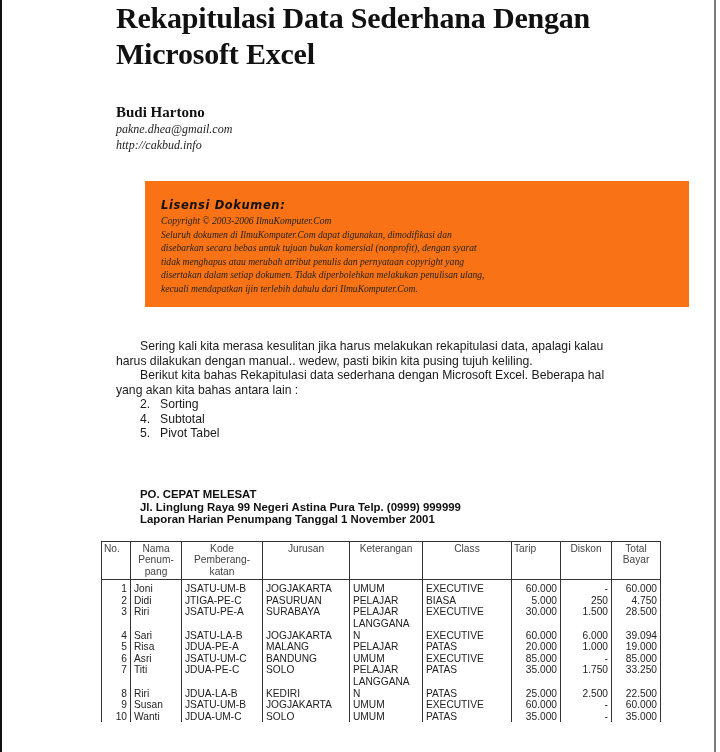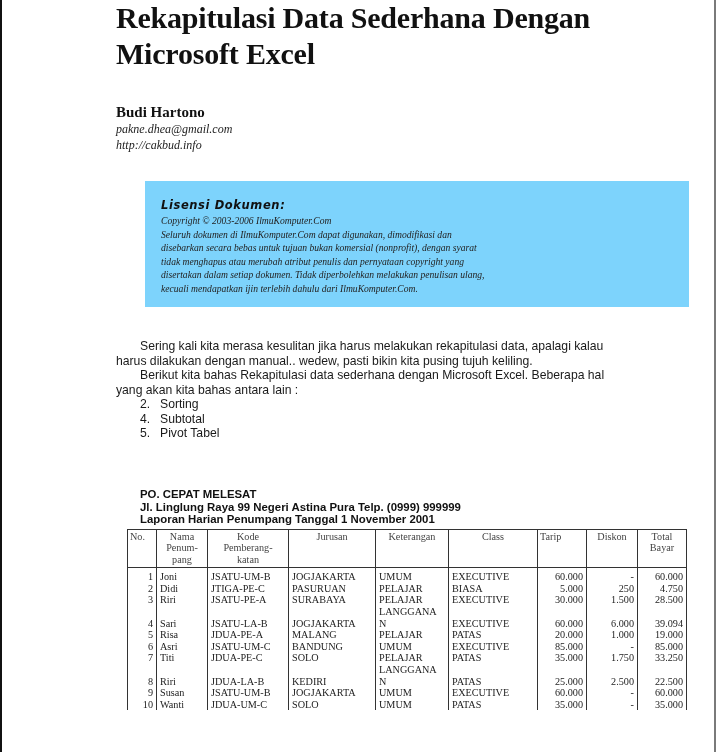--- a/index.html
+++ b/index.html
@@ -7,36 +7,36 @@
   .edge-left { position:absolute; left:0; top:0; width:2px; height:752px; background:#111; }
   .edge-right { position:absolute; left:714px; top:0; width:2px; height:752px; background:#7a7a7a; }
   .edge-right2 { position:absolute; left:716px; top:0; width:4px; height:752px; background:#ffffff; }
 
   .title { position:absolute; left:116px; top:0px; width:590px; font-family:"Liberation Serif", serif; font-weight:bold; font-size:30px; line-height:36px; letter-spacing:-0.2px; }
   .author { position:absolute; left:116px; top:104px; font-family:"Liberation Serif", serif; font-weight:bold; font-size:15px; }
   .email, .web { position:absolute; left:116px; font-family:"Liberation Serif", serif; font-style:italic; font-size:12px; color:#222; }
   .email { top:122px; }
   .web { top:138px; }
 
-  .license { position:absolute; left:145px; top:181px; width:544px; height:126px; background:#7dd3fc; }
+  .license { position:absolute; left:145px; top:181px; width:544px; height:126px; background:#f97316; }
   .license-title { position:absolute; left:16px; top:17px; font-family:"DejaVu Sans", sans-serif; font-style:italic; font-weight:bold; font-size:11.5px; letter-spacing:0.6px; color:#111; }
   .license-body { position:absolute; left:16px; top:33px; width:520px; font-family:"Liberation Serif", serif; font-style:italic; font-size:9.6px; line-height:13.6px; color:#222; }
   .license-body div { white-space:nowrap; }
 
   .body-text { position:absolute; left:116px; top:339px; width:596px; font-family:"Liberation Sans", sans-serif; font-size:12.2px; line-height:14.5px; color:#1a1a1a; }
   .body-text .p { white-space:nowrap; }
   .indent { padding-left:24px; }
   .list { margin:0; padding:0; list-style:none; }
   .list li { padding-left:24px; white-space:nowrap; }
   .list .num { display:inline-block; width:20px; }
 
   .company { position:absolute; left:140px; top:488px; font-family:"Liberation Sans", sans-serif; font-weight:bold; font-size:11.4px; line-height:12.6px; color:#111; }
   .company div { white-space:nowrap; }
 
-  table.report { position:absolute; left:101px; top:529px; border-collapse:collapse; font-family:Liberation Serif, serif; font-size:10.2px; color:#222;margin-left:26px; }
+  table.report { position:absolute; left:101px; top:541px; border-collapse:collapse; font-family:Liberation Sans, sans-serif; font-size:10.2px; color:#222; }
   table.report th { font-weight:normal; color:#444; vertical-align:top; text-align:center; line-height:11.4px; padding:1px 2px 2px 2px; border:1px solid #333; }
   table.report td { padding:0 3px; line-height:11.6px; border-left:1px solid #333; border-right:1px solid #333; vertical-align:bottom; white-space:nowrap; }
   table.report tbody tr:first-child td { padding-top:3px; }
   table.report .c-no { width:22px; text-align:right; }
   table.report .c-nama { width:46px; }
   table.report .c-kode { width:76px; }
   table.report .c-jur { width:82px; }
   table.report .c-ket { width:68px; }
   table.report .c-class { width:84px; }
   table.report .c-tarip { width:44px; text-align:right; }

